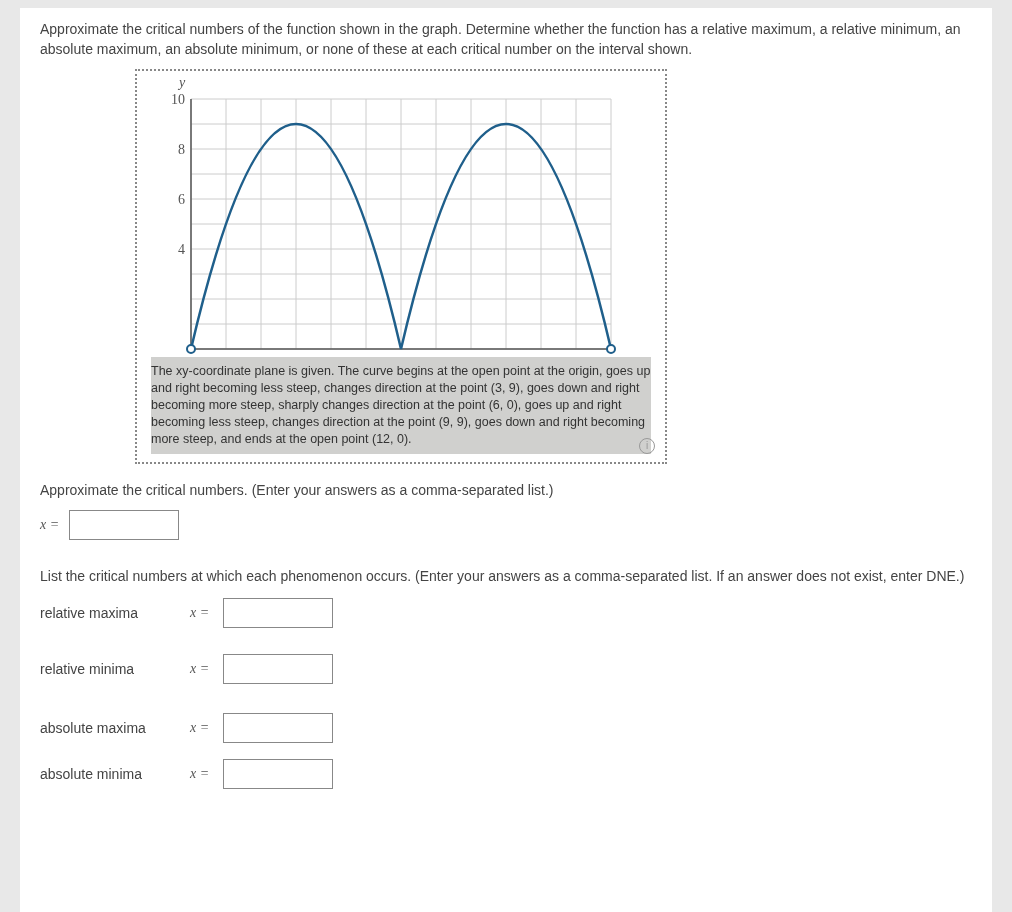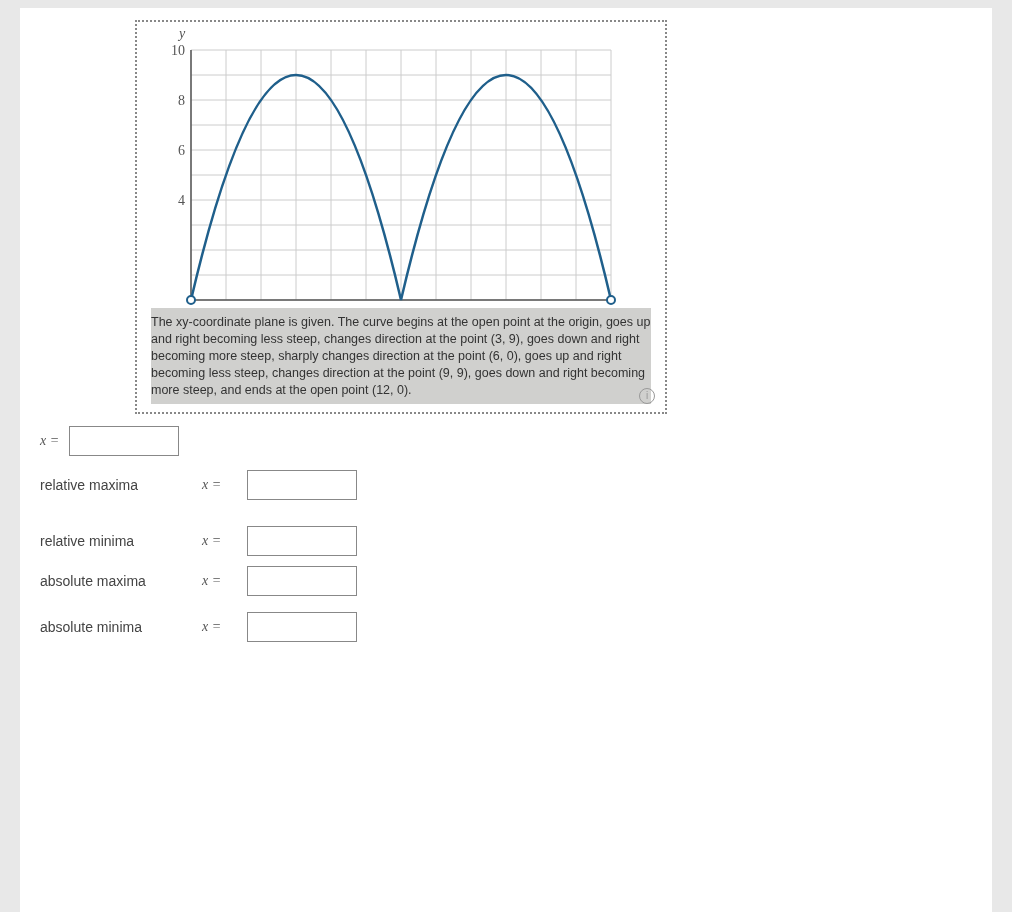--- a/index.html
+++ b/index.html
@@ -66,21 +66,21 @@
     margin-right: -4px;
   }
   .sub-prompt {
     margin-top: 18px;
     color: #444;
   }
   .row {
     margin-top: 14px;
     display: flex;
     align-items: center;
-    gap: 22px;
+    gap: 10px;
   }
   .row .lbl {
     min-width: 140px;
     color: #444;
   }
   .eq {
     font-style: italic;
     font-family: Georgia, serif;
     color: #555;
     margin-right: 4px;
@@ -102,20 +102,21 @@
     display: flex;
     align-items: center;
     gap: 6px;
   }
 </style>
 </head>
 <body>
 
 <div class="page">
 
+  <div class="prompt">Approximate the critical numbers of the function shown in the graph. Determine whether the function has a relative maximum, a relative minimum, an absolute maximum, an absolute minimum, or none of these at each critical number on the interval shown.</div>
 
   <div class="graph-box">
     <span class="y-label">y</span>
 
     <svg class="chart" width="470" height="280" viewBox="0 0 470 280">
 
       <g stroke="#ccc" stroke-width="1">
 
         <line x1="40" y1="20" x2="40" y2="270"></line>
         <line x1="75" y1="20" x2="75" y2="270"></line>
@@ -163,39 +164,41 @@
                Q 407.5 45 460 270" fill="none" stroke="#1f5f8b" stroke-width="2.5"></path>
 
       <circle cx="40" cy="270" r="4" fill="#fff" stroke="#1f5f8b" stroke-width="2"></circle>
       <circle cx="460" cy="270" r="4" fill="#fff" stroke="#1f5f8b" stroke-width="2"></circle>
     </svg>
 
     <div class="desc-box">The xy-coordinate plane is given. The curve begins at the open point at the origin, goes up and right becoming less steep, changes direction at the point (3, 9), goes down and right becoming more steep, sharply changes direction at the point (6, 0), goes up and right becoming less steep, changes direction at the point (9, 9), goes down and right becoming more steep, and ends at the open point (12, 0).</div>
     <div class="info-icon">i</div>
   </div>
 
+  <div class="sub-prompt">Approximate the critical numbers. (Enter your answers as a comma-separated list.)</div>
   <div class="x-eq-row">
     <span class="eq">x =</span>
     <input class="ans" type="text" style="">
   </div>
 
+  <div class="sub-prompt" style="margin-top:28px;">List the critical numbers at which each phenomenon occurs. (Enter your answers as a comma-separated list. If an answer does not exist, enter DNE.)</div>
 
   <div class="row">
     <span class="lbl">relative maxima</span>
     <span class="eq">x =</span>
     <input class="ans small" type="text" style="">
   </div>
 
   <div class="row" style="margin-top:26px;">
     <span class="lbl">relative minima</span>
     <span class="eq">x =</span>
     <input class="ans small" type="text" style="">
   </div>
 
-  <div class="row" style="margin-top:10px;">
+  <div class="row" style="margin-top:29px;">
     <span class="lbl">absolute maxima</span>
     <span class="eq">x =</span>
     <input class="ans small" type="text" style="">
   </div>
 
   <div class="row" style="margin-top:16px;">
     <span class="lbl">absolute minima</span>
     <span class="eq">x =</span>
     <input class="ans small" type="text" style="">
   </div>

